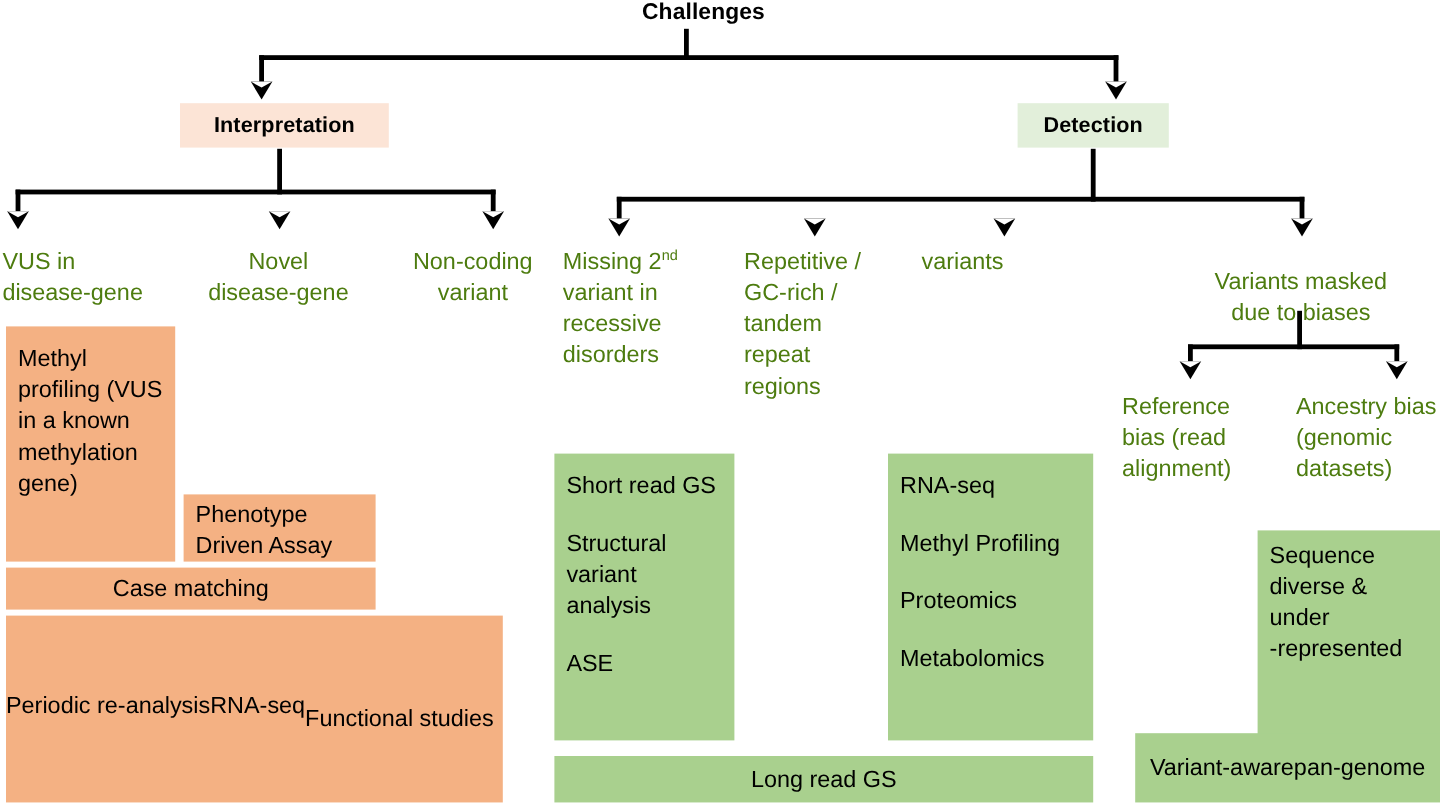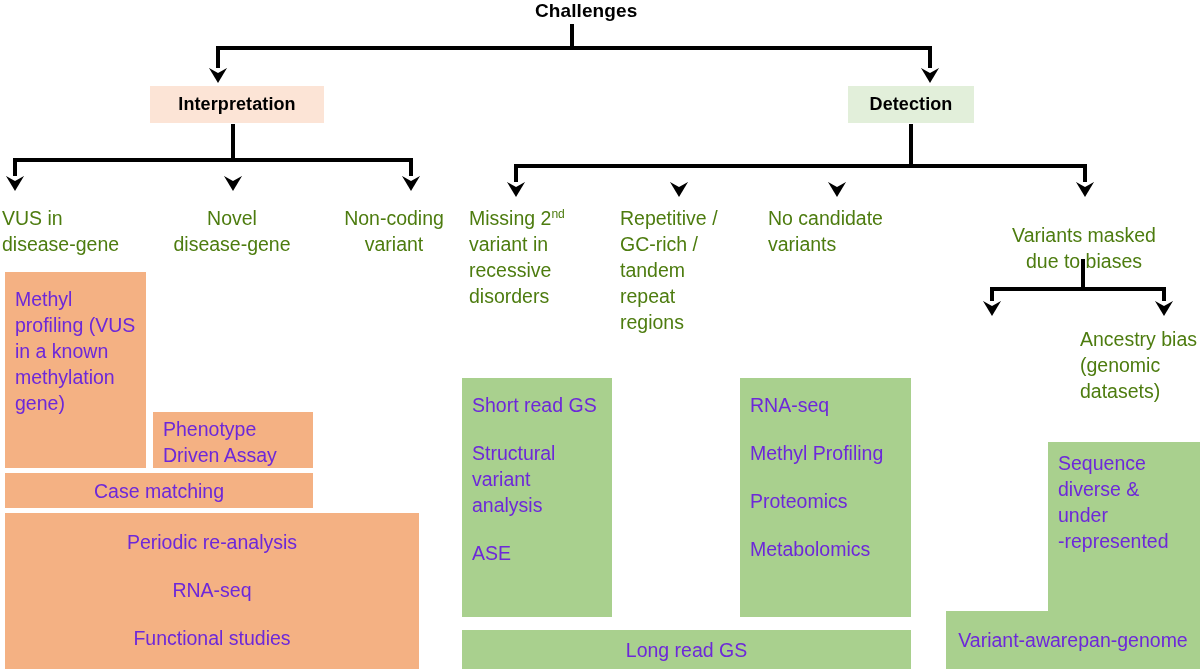--- a/index.html
+++ b/index.html
@@ -49,21 +49,21 @@
     color: #4d7c0f;
   }
   .leaf.center { text-align: center; }
   .leaf.left { text-align: left; }
   .leaf sup { font-size: 0.62em; vertical-align: super; line-height: 0; }
 
   
   .sol {
     font-size: 19.5px;
     line-height: 26px;
-    color: #6d28d9;
+    color: #000000;
     box-sizing: border-box;
   }
   .sol.orange { background: #f4b183; }
   .sol.green  { background: #a9d08e; }
   .sol.pad-left { padding: 14px 10px 10px 10px; }
   .sol.centered {
     display: flex;
     align-items: center;
     justify-content: center;
     text-align: center;
@@ -158,36 +158,40 @@
 
   <div class="abs leaf left" style="left:620px; top:205px; width:135px;">
     <div>Repetitive /</div>
     <div>GC-rich /</div>
     <div>tandem</div>
     <div>repeat</div>
     <div>regions</div>
   </div>
 
   <div class="abs leaf left" style="left:768px; top:205px; width:150px;">
-    <div>No candidate</div>
     <div>variants</div>
   </div>
 
   <div class="abs leaf center" style="left:1000px; top:222px; width:168px;">
     <div>Variants masked</div>
     <div>due to biases</div>
   </div>
 
   <div class="abs vline" style="left:1081px; top:259px; height:32px;"></div>
   <div class="abs hline" style="left:990px; top:287px; width:176px;"></div>
   <div class="abs vline" style="left:990px; top:287px; height:16px;"></div>
   <div class="abs arrow-head" style="left:983px; top:301px;"></div>
   <div class="abs vline" style="left:1162px; top:287px; height:16px;"></div>
   <div class="abs arrow-head" style="left:1155px; top:301px;"></div>
 
+  <div class="abs leaf left" style="left:935px; top:326px; width:140px;">
+    <div>Reference</div>
+    <div>bias (read</div>
+    <div>alignment)</div>
+  </div>
 
   <div class="abs leaf left" style="left:1080px; top:326px; width:130px;">
     <div>Ancestry bias</div>
     <div>(genomic</div>
     <div>datasets)</div>
   </div>
 
   <div class="abs sol orange pad-left" style="left:5px; top:272px; width:141px; height:196px;">
     <div>Methyl</div>
     <div>profiling (VUS</div>
@@ -198,21 +202,21 @@
 
   <div class="abs sol orange pad-left" style="left:153px; top:412px; width:160px; height:56px; padding-top:4px;">
     <div>Phenotype</div>
     <div>Driven Assay</div>
   </div>
 
   <div class="abs sol orange centered" style="left:5px; top:473px; width:308px; height:35px;text-align:center;">
     <span>Case matching</span>
   </div>
 
-  <div class="abs sol orange" style="left:5px; top:513px; width:414px; height:156px; display:flex; flex-direction:column; align-items:center; justify-content:flex-start; padding-top:16px;">
+  <div class="abs sol orange" style="left:5px; top:513px; width:414px; height:156px; display:flex; flex-direction:row; align-items:center; justify-content:flex-start; padding-top:16px;">
     <div class="row">Periodic re-analysis</div>
     <div class="row">RNA-seq</div>
     <div class="row">Functional studies</div>
   </div>
 
   <div class="abs sol green pad-left" style="left:462px; top:378px; width:150px; height:239px;">
     <div class="row">
       <div>Short read GS</div>
     </div>
     <div class="row">

